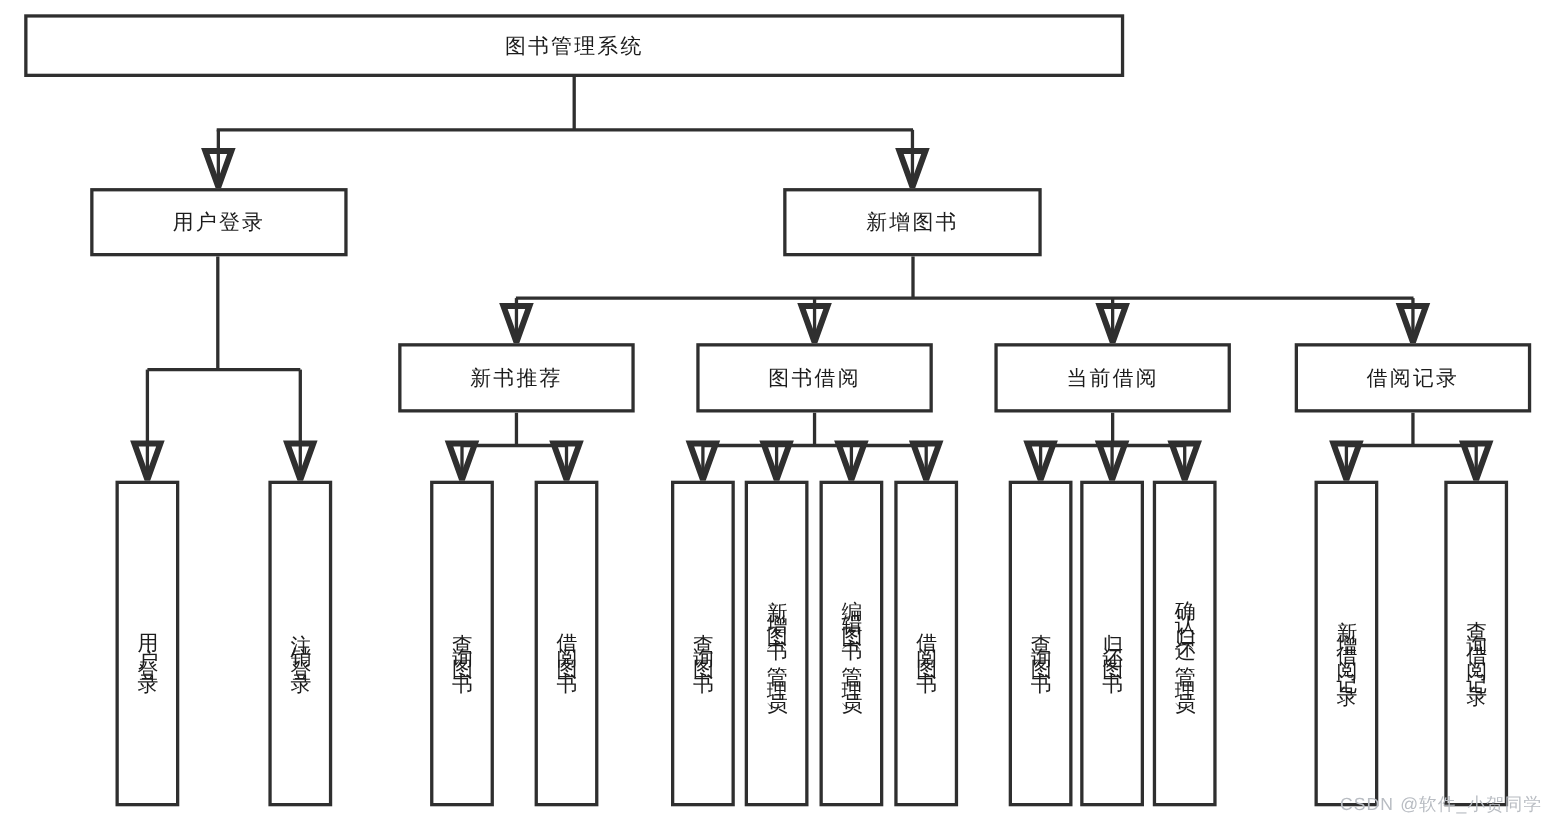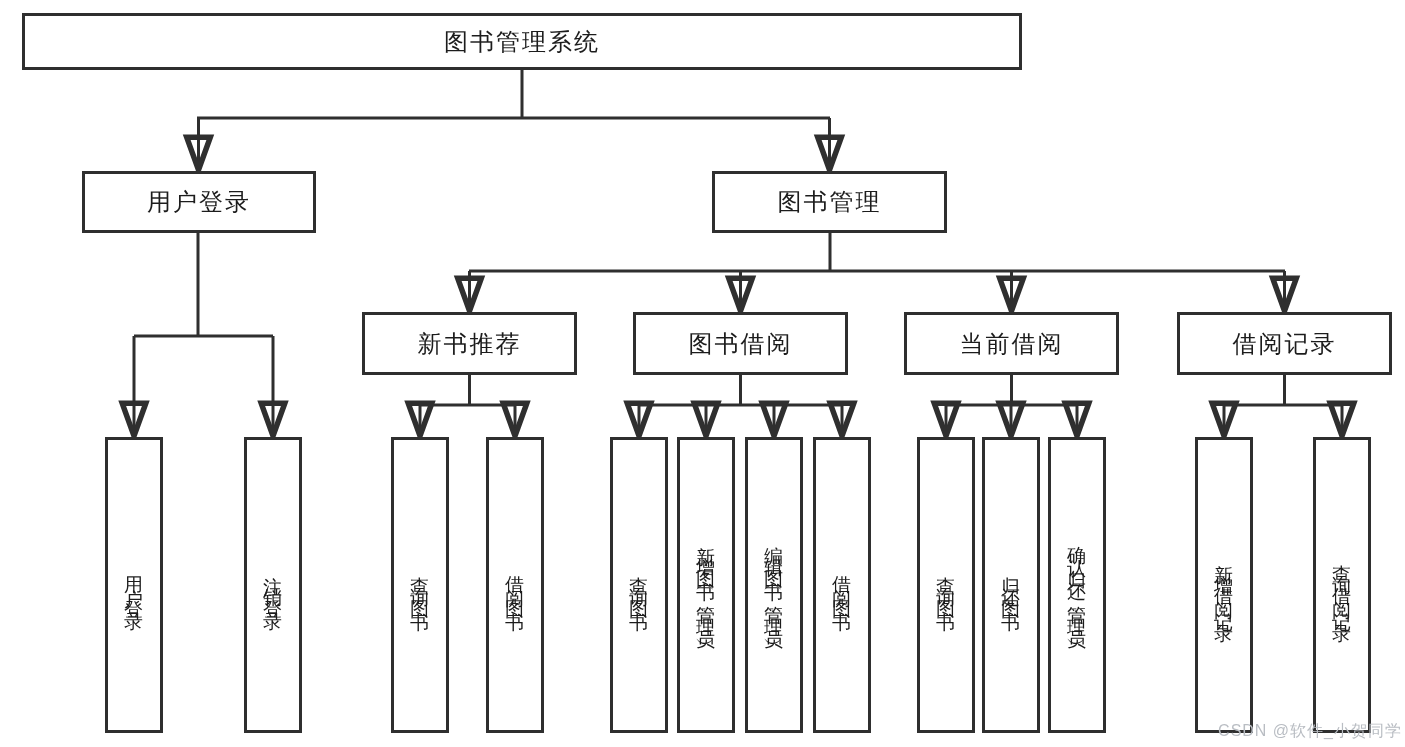--- a/index.html
+++ b/index.html
@@ -31,21 +31,21 @@
     position: absolute;
     box-sizing: border-box;
     border: 3px solid var(--line);
     background: #fff;
     display: flex;
     align-items: center;
     justify-content: center;
     color: var(--text);
   }
   .node-h .lbl {
-    font-size: 24px;
+    font-size: 19px;
     letter-spacing: 2px;
     white-space: nowrap;
   }
   .node-v .lbl {
     writing-mode: vertical-rl;
     text-orientation: mixed;
     font-size: 19px;
     letter-spacing: 12px;
     line-height: 1;
   }
@@ -112,21 +112,21 @@
   </svg>
 
   <div class="node node-h" style="left:22px; top:13px; width:1000px; height:57px;">
     <span class="lbl">图书管理系统</span>
   </div>
 
   <div class="node node-h" style="left:82px; top:171px; width:234px; height:62px;">
     <span class="lbl">用户登录</span>
   </div>
   <div class="node node-h" style="left:712px; top:171px; width:235px; height:62px;">
-    <span class="lbl">图书管理</span>
+    <span class="lbl">新增图书</span>
   </div>
 
   <div class="node node-h" style="left:633px; top:312px; width:215px; height:63px;">
     <span class="lbl">图书借阅</span>
   </div>
   <div class="node node-h" style="left:362px; top:312px; width:215px; height:63px;">
     <span class="lbl">新书推荐</span>
   </div>
   <div class="node node-h" style="left:904px; top:312px; width:215px; height:63px;">
     <span class="lbl">当前借阅</span>

